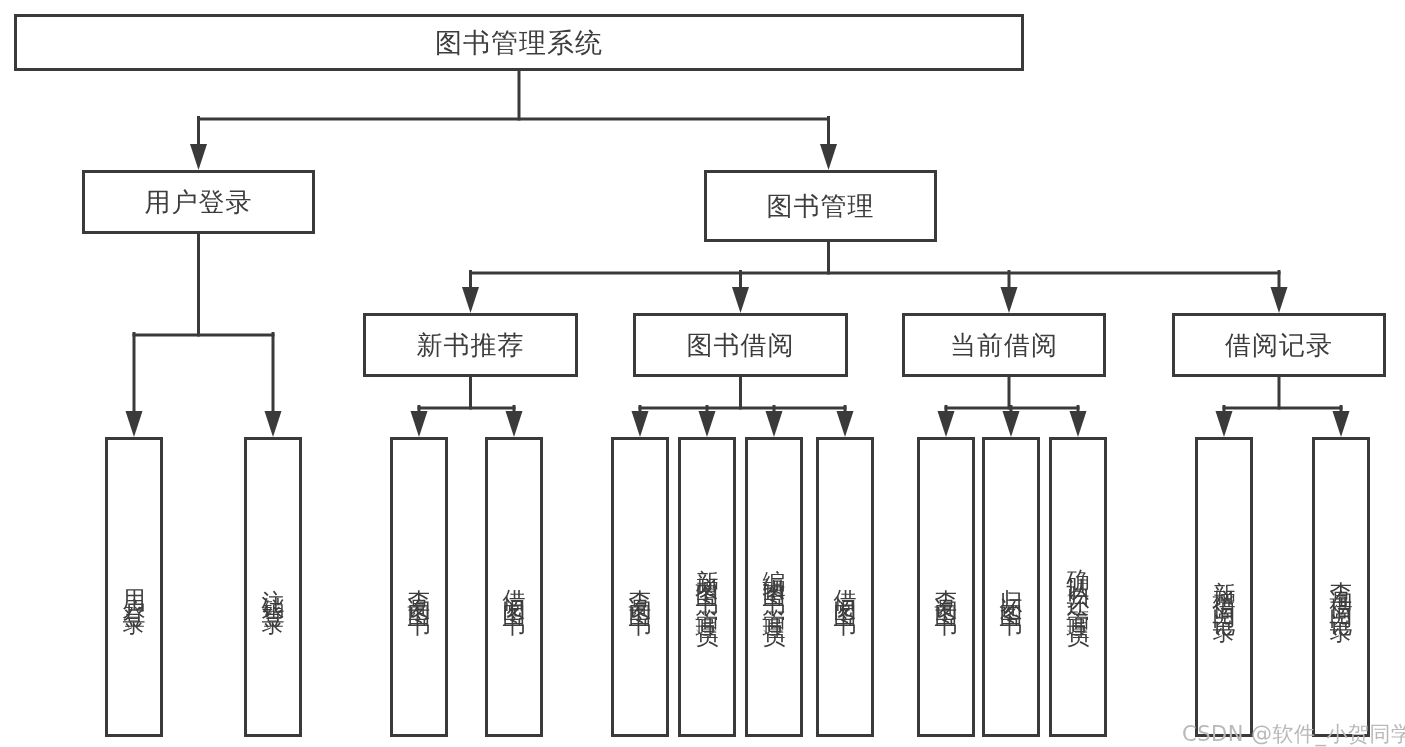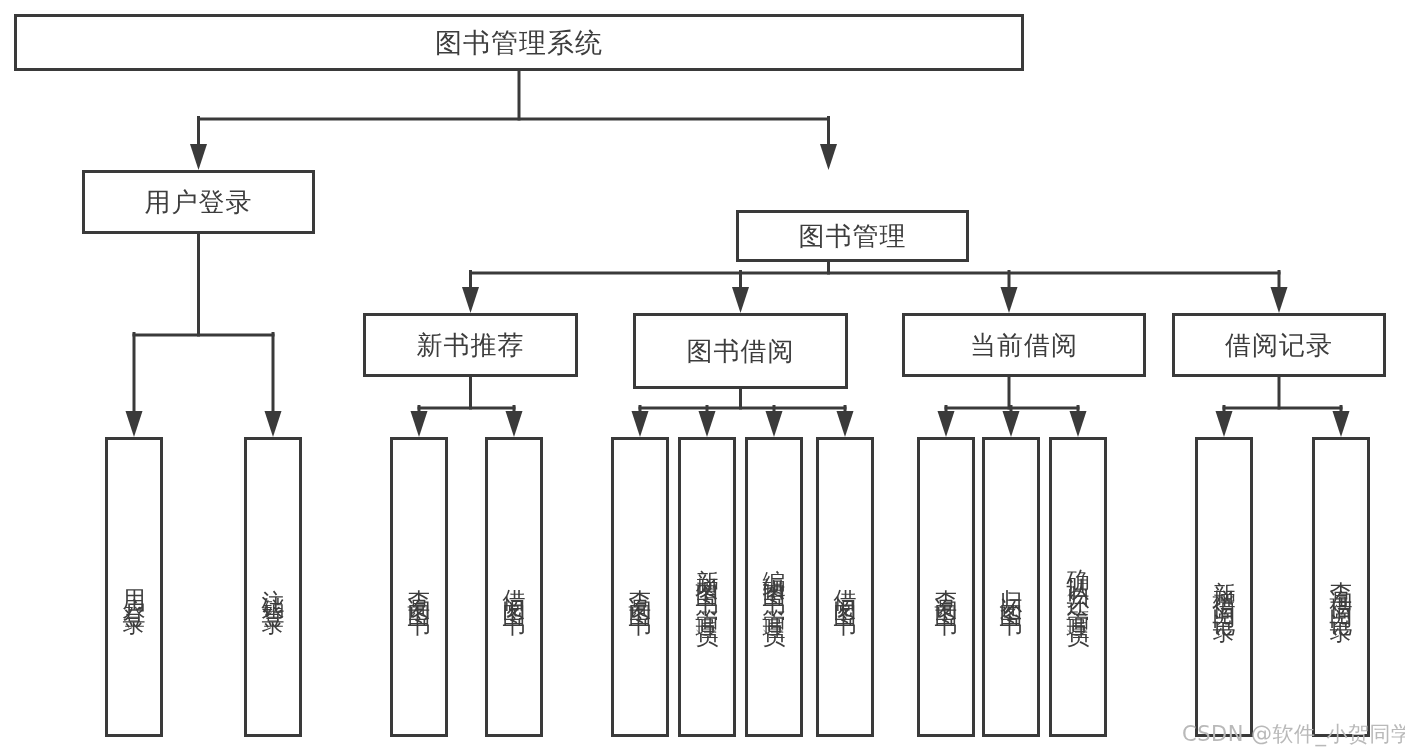--- a/index.html
+++ b/index.html
@@ -133,31 +133,31 @@
     </g>
   </svg>
 
   <div class="box h root" style="left:14px; top:14px; width:1010px; height:57px;">
     <span class="label">图书管理系统</span>
   </div>
 
   <div class="box h" style="left:82px; top:170px; width:233px; height:64px;">
     <span class="label">用户登录</span>
   </div>
-  <div class="box h" style="left:736px; top:170px; width:233px; height:52px;margin-top:40px;">
+  <div class="box h" style="left:704px; top:170px; width:233px; height:72px;">
     <span class="label">图书管理</span>
   </div>
 
   <div class="box h" style="left:363px; top:313px; width:215px; height:64px;justify-content:center;">
     <span class="label">新书推荐</span>
   </div>
-  <div class="box h" style="left:633px; top:313px; width:215px; height:76px;">
+  <div class="box h" style="left:633px; top:313px; width:215px; height:64px;">
     <span class="label">图书借阅</span>
   </div>
-  <div class="box h" style="left:902px; top:313px; width:244px; height:64px;">
+  <div class="box h" style="left:902px; top:313px; width:204px; height:64px;">
     <span class="label">当前借阅</span>
   </div>
   <div class="box h" style="left:1172px; top:313px; width:214px; height:64px;">
     <span class="label">借阅记录</span>
   </div>
 
   <div class="box v" style="left:105px; top:437px; width:58px; height:300px;">
     <span class="label">用户登录</span>
   </div>
   <div class="box v" style="left:244px; top:437px; width:58px; height:300px;">

